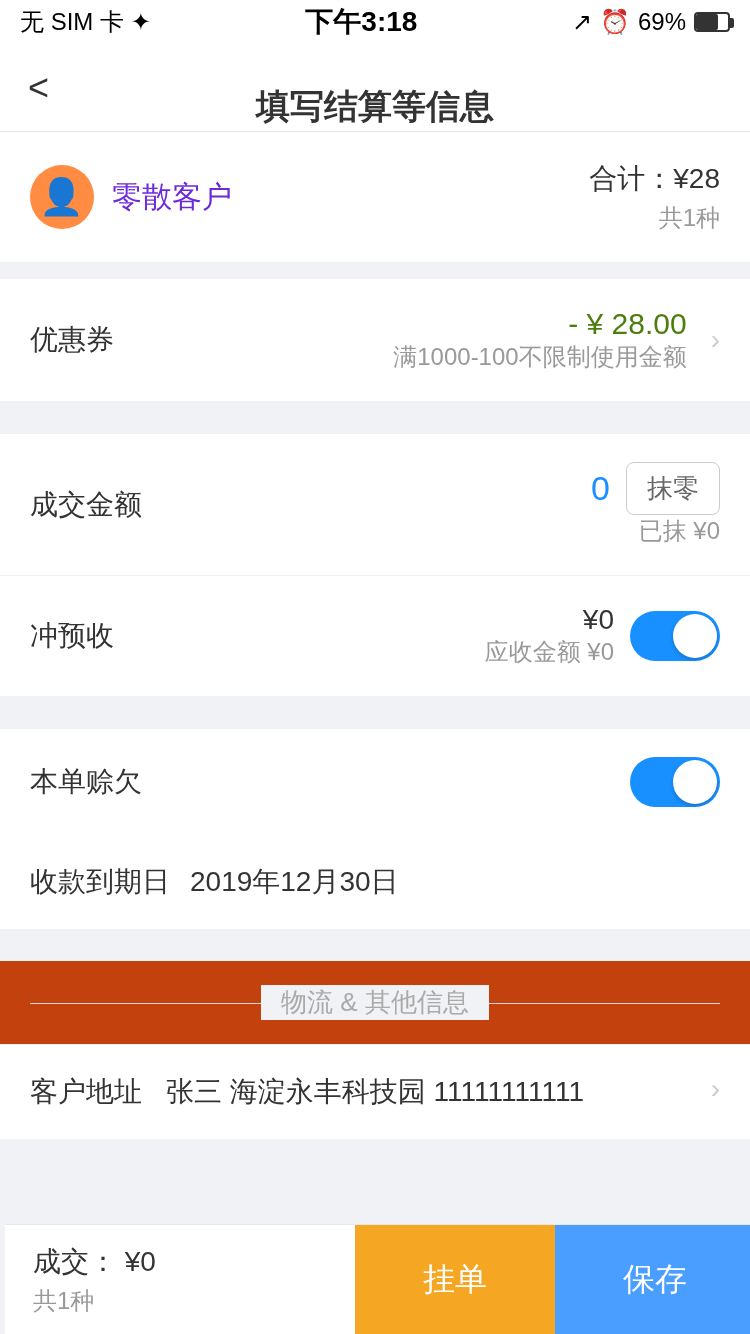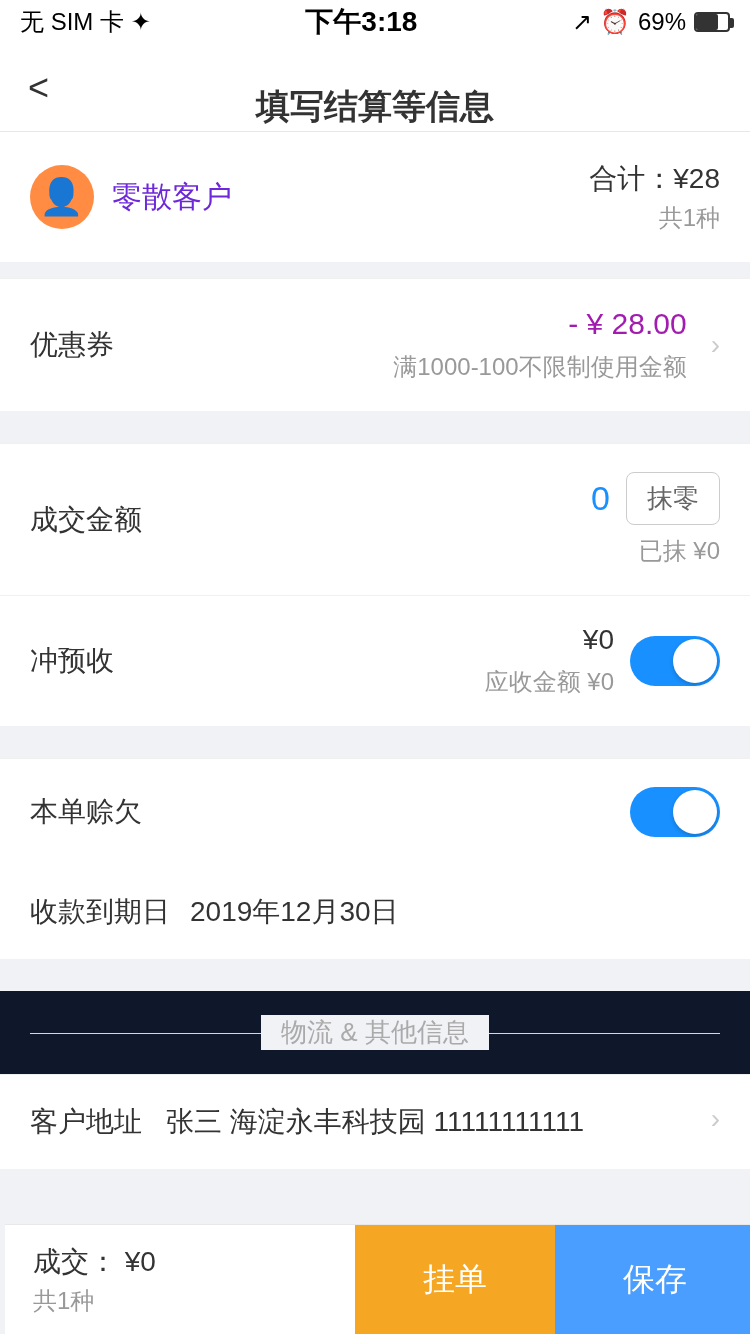--- a/index.html
+++ b/index.html
@@ -120,27 +120,27 @@
       color: #333;
     }
     .row-right {
       text-align: right;
       display: flex;
       align-items: center;
       gap: 16px;
     }
     .row-value-red {
       font-size: 30px;
-      color: #a21caf;
+      color: #4d7c0f;
       font-weight: 500;
     }
     .row-sub {
       font-size: 24px;
       color: #999;
-      margin-top: 10px;
+      margin-top: 0;
     }
     .row-chevron {
       color: #ccc;
       font-size: 28px;
       margin-left: 8px;
     }
 
     
     .amount-input {
       font-size: 34px;
@@ -181,21 +181,21 @@
     }
 
     
     .section-divider {
       height: 16px;
       background: #f0f2f5;
     }
 
     
     .logistics-section {
-      background: #0f172a;
+      background: #c2410c;
       padding: 24px 0;
       text-align: center;
       position: relative;
       display: flex;
       align-items: center;
       justify-content: center;
     }
     .logistics-line {
       position: absolute;
       left: 30px;

